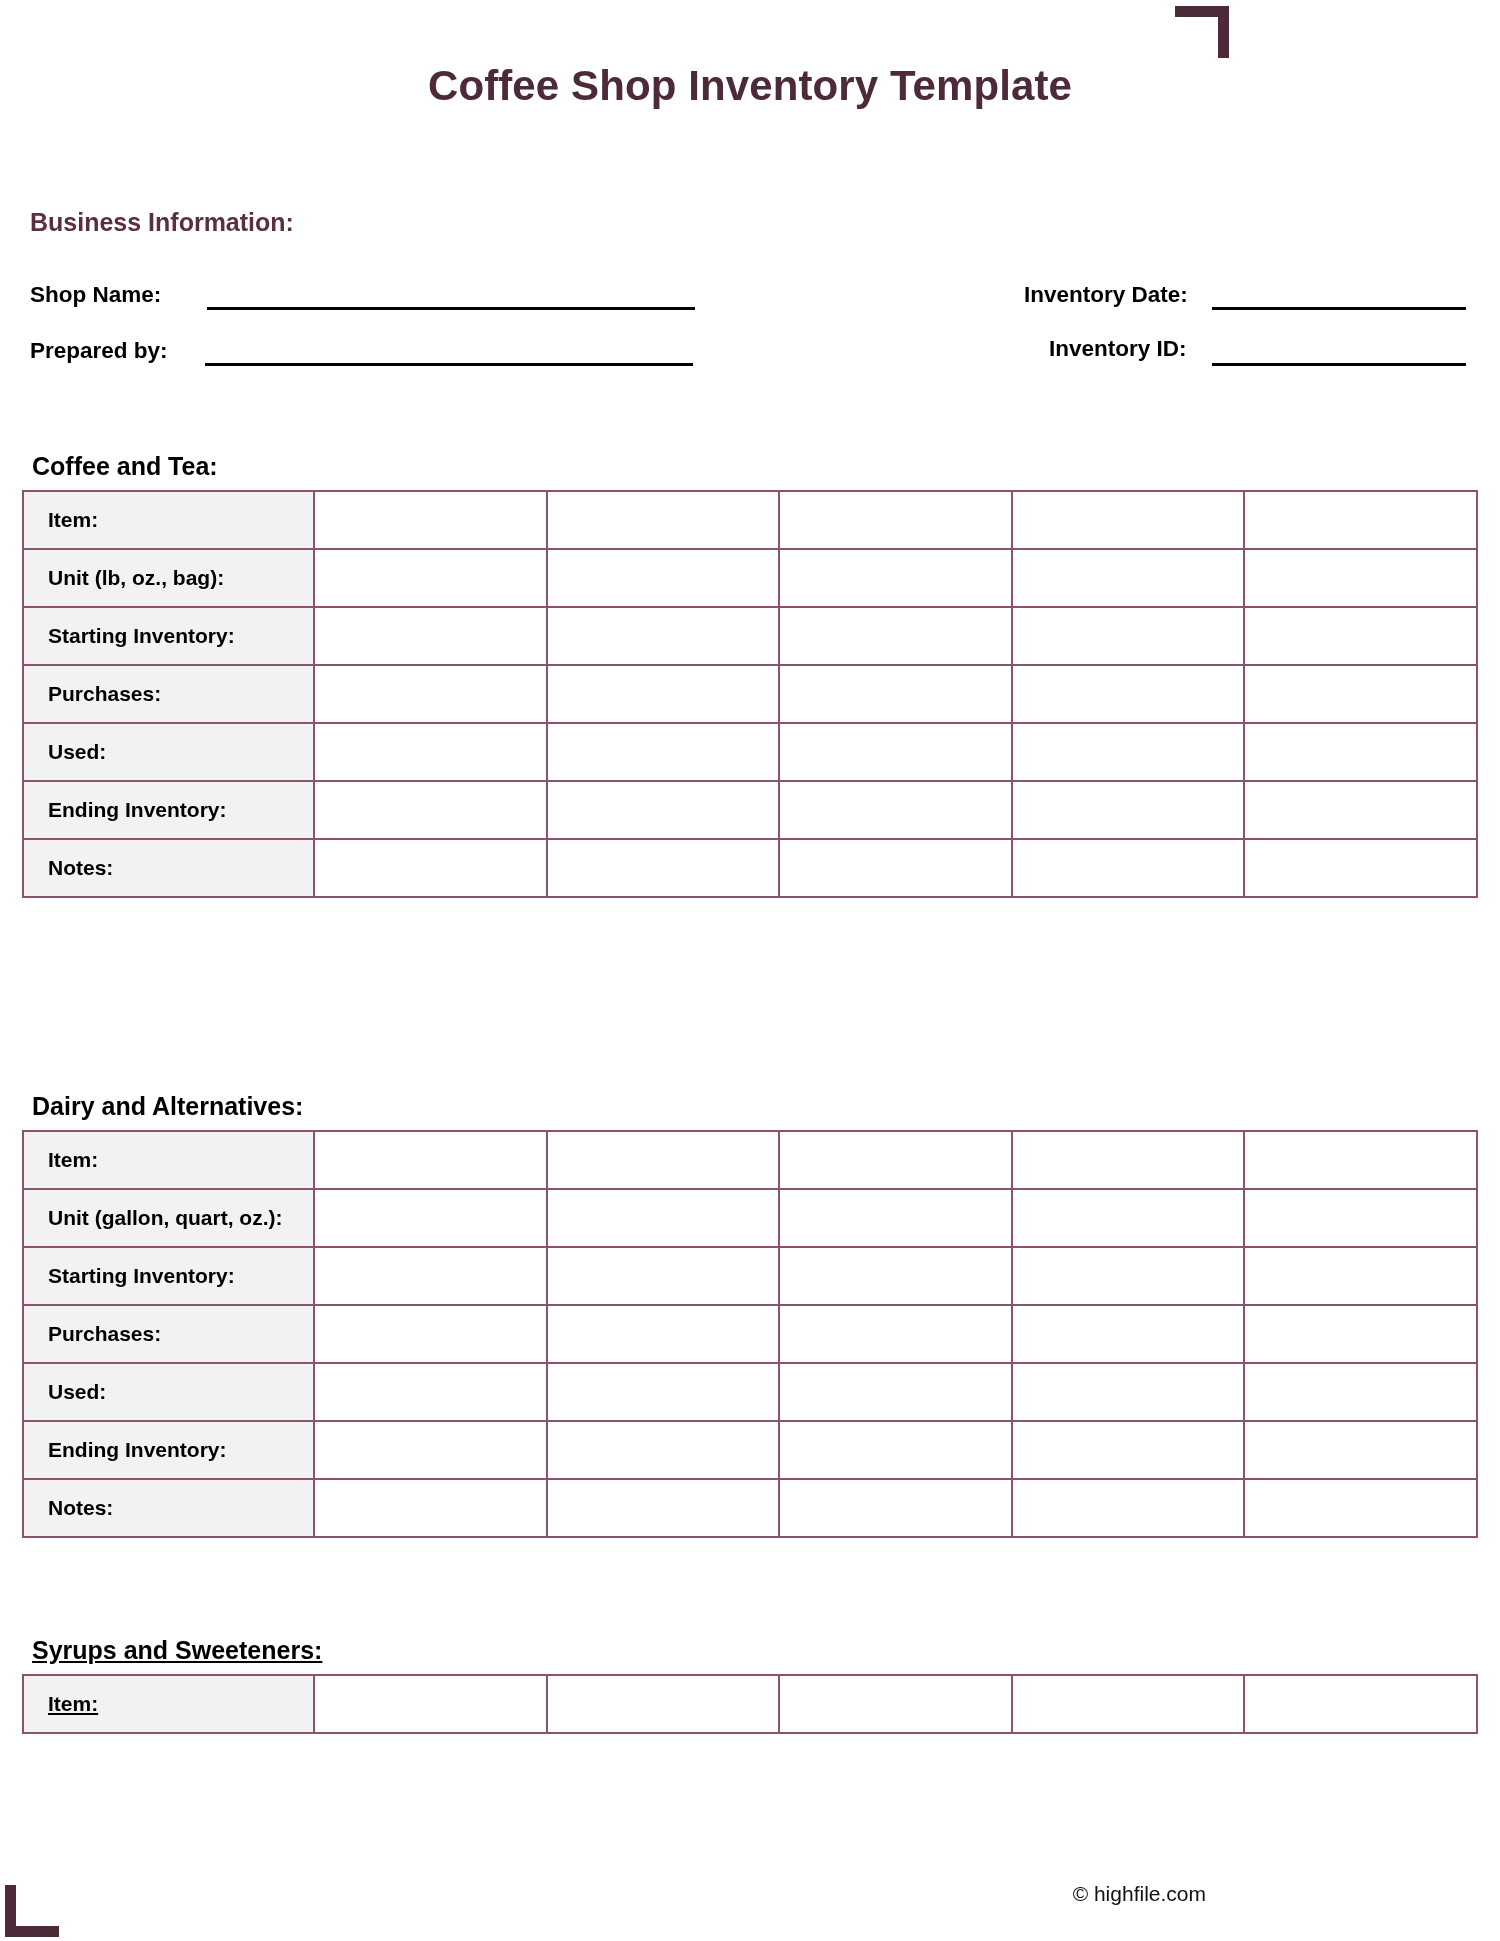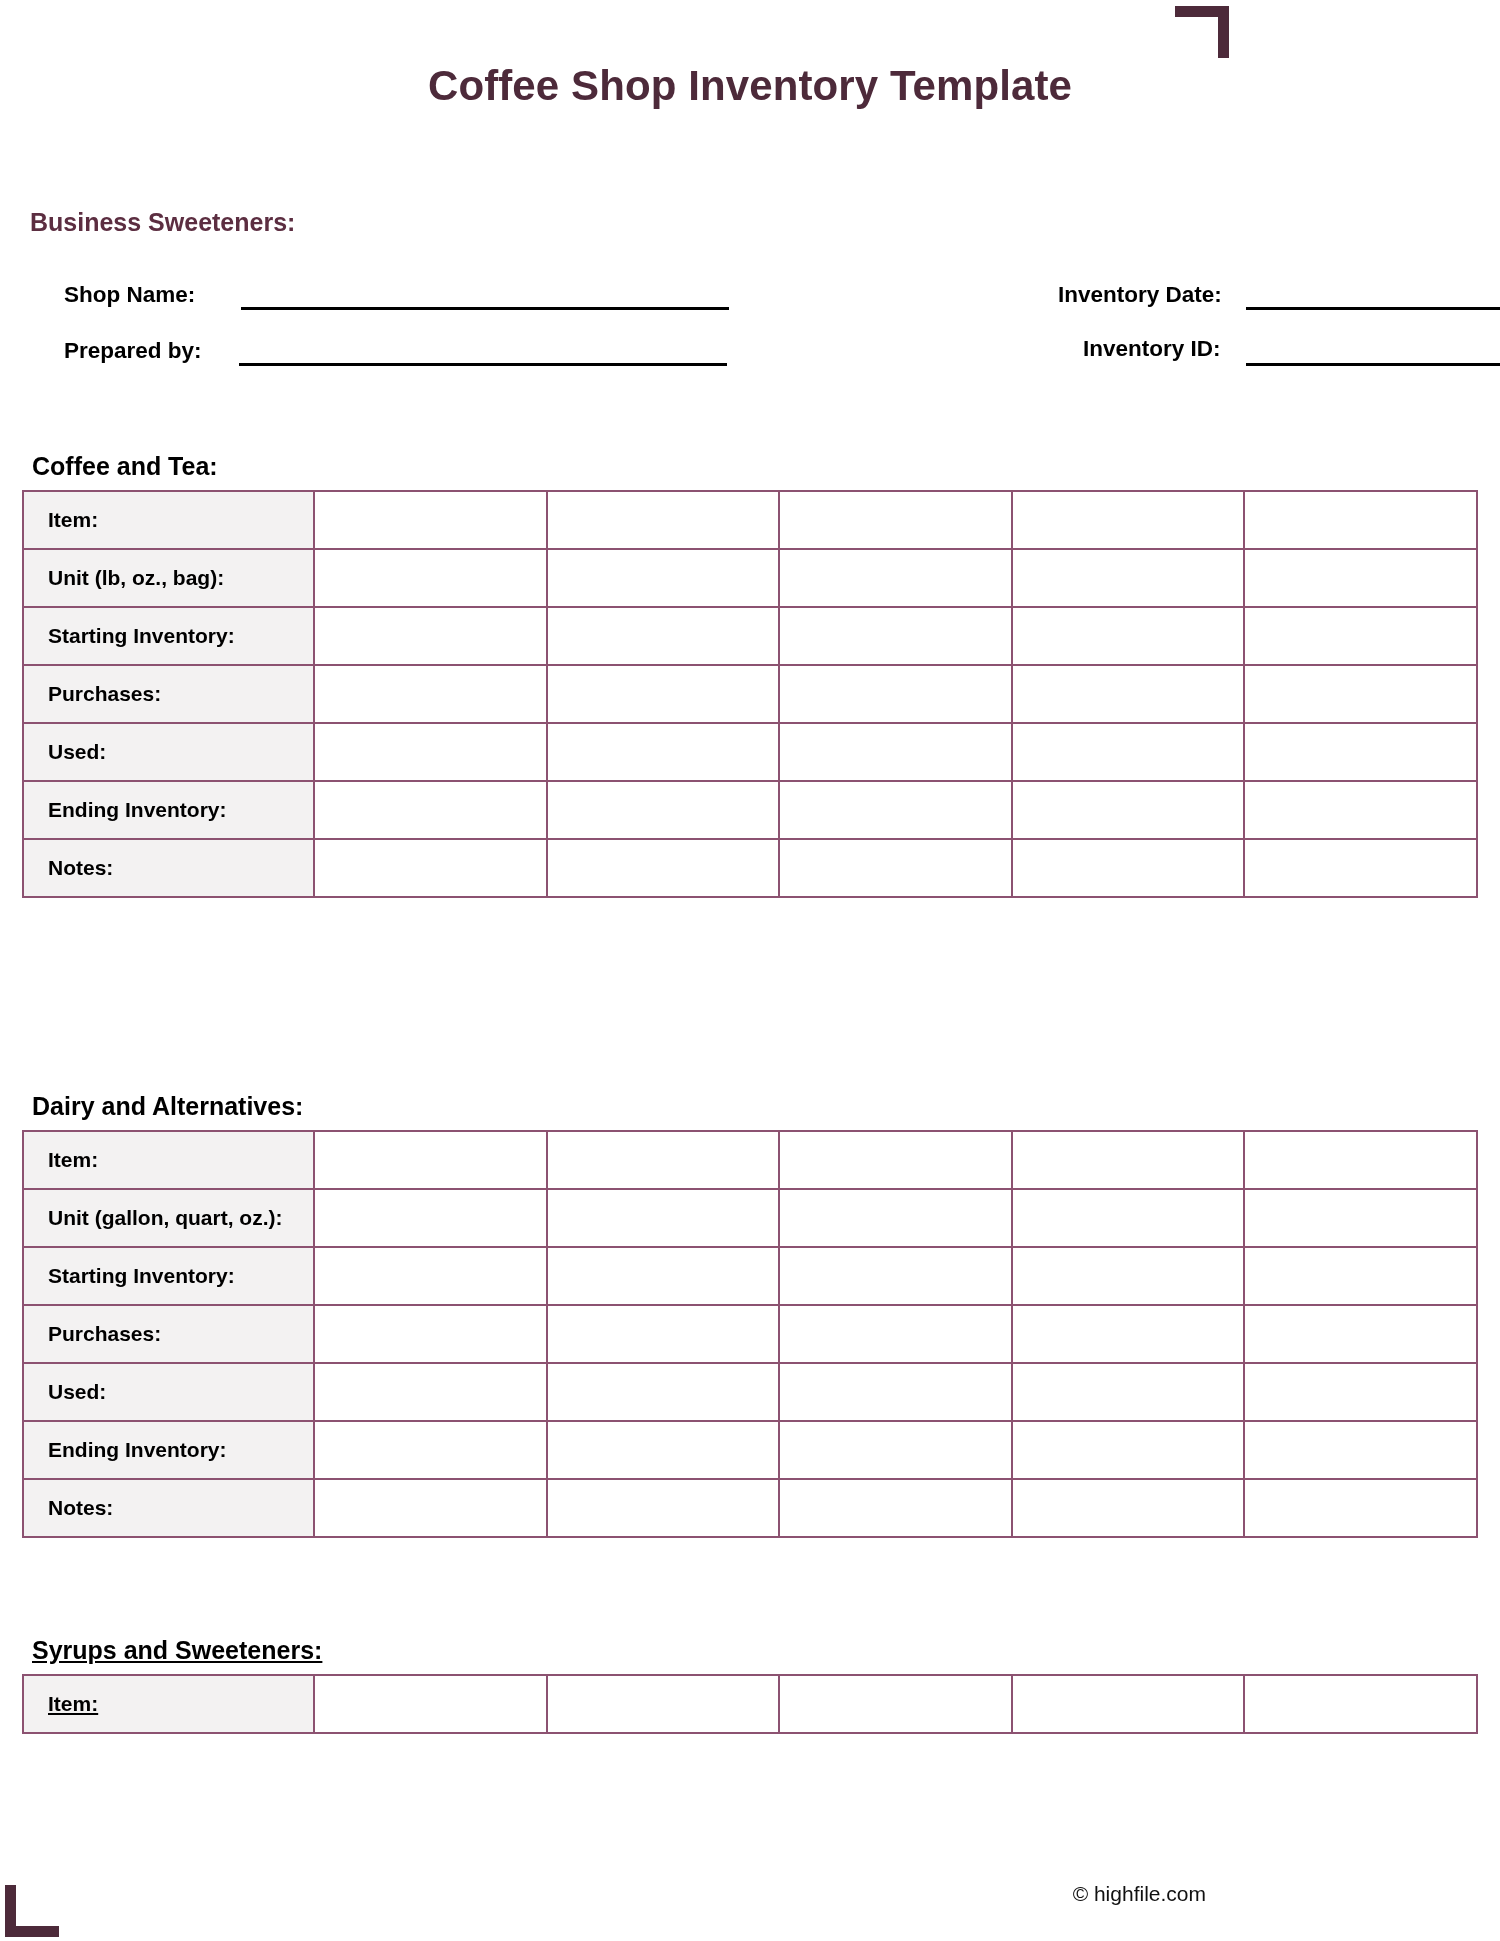--- a/index.html
+++ b/index.html
@@ -75,21 +75,20 @@
     width: 1500px;
     height: 48px;
   }
   .field-row.row1 { top: 281px; }
   .field-row.row2 { top: 337px; }
 
   .field {
     position: absolute;
     display: flex;
     align-items: flex-end;
-    margin-left: 34px;
   }
   .field-label {
     font-size: 22.5px;
     font-weight: bold;
     color: #000000;
     white-space: nowrap;
     line-height: 1;
     padding-bottom: 4px;
   }
   .field-line {
@@ -166,21 +165,21 @@
 </head>
 <body>
 
 <div class="page">
 
   <div class="corner corner-tr"></div>
   <div class="corner corner-bl"></div>
 
   <div class="title">Coffee Shop Inventory Template</div>
 
-  <div class="biz-head">Business Sweeteners:</div>
+  <div class="biz-head">Business Information:</div>
 
   <div class="field-row row1">
     <div class="field f-shopname">
       <span class="field-label">Shop Name:</span>
       <span class="field-line"></span>
     </div>
     <div class="field f-invdate">
       <span class="field-label">Inventory Date:</span>
       <span class="field-line"></span>
     </div>

